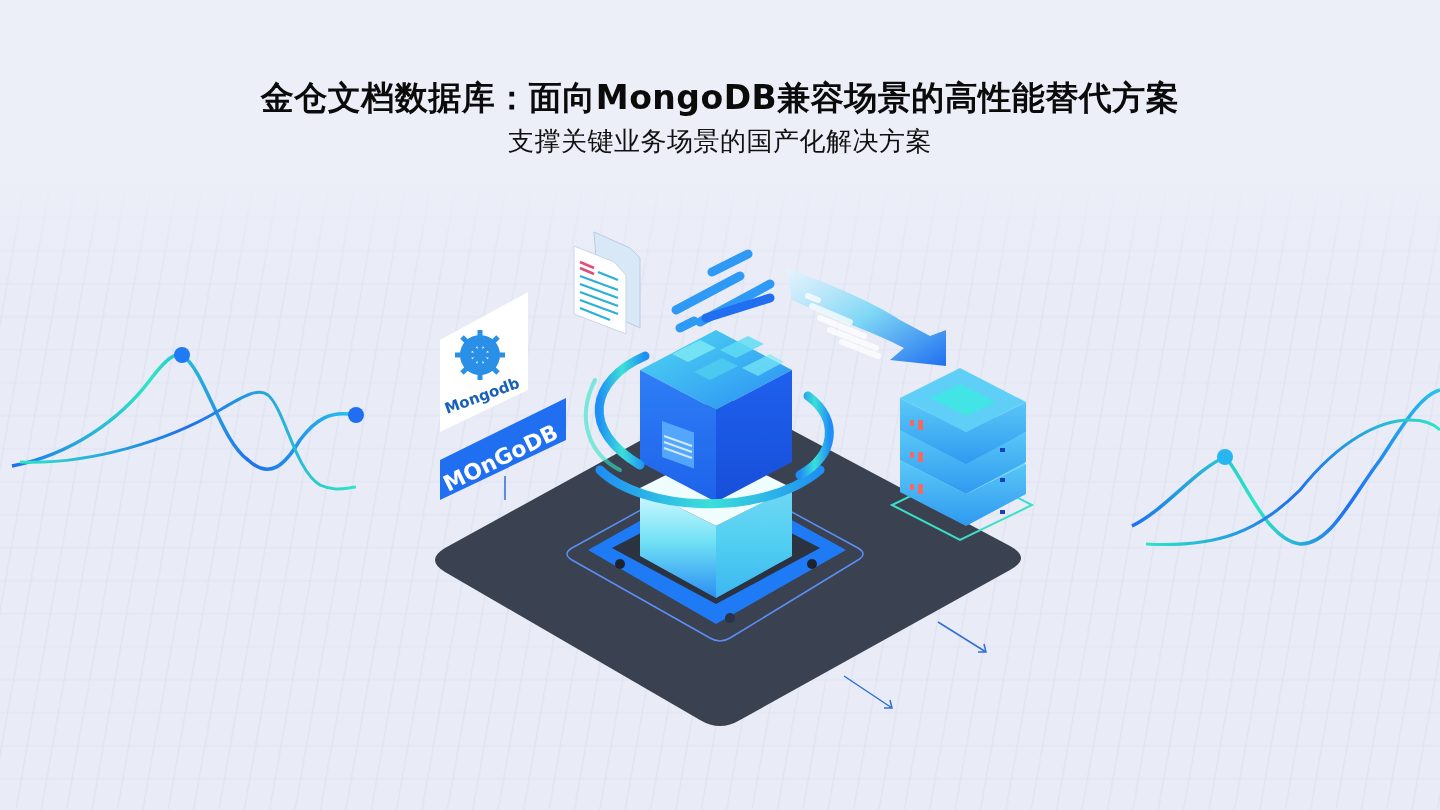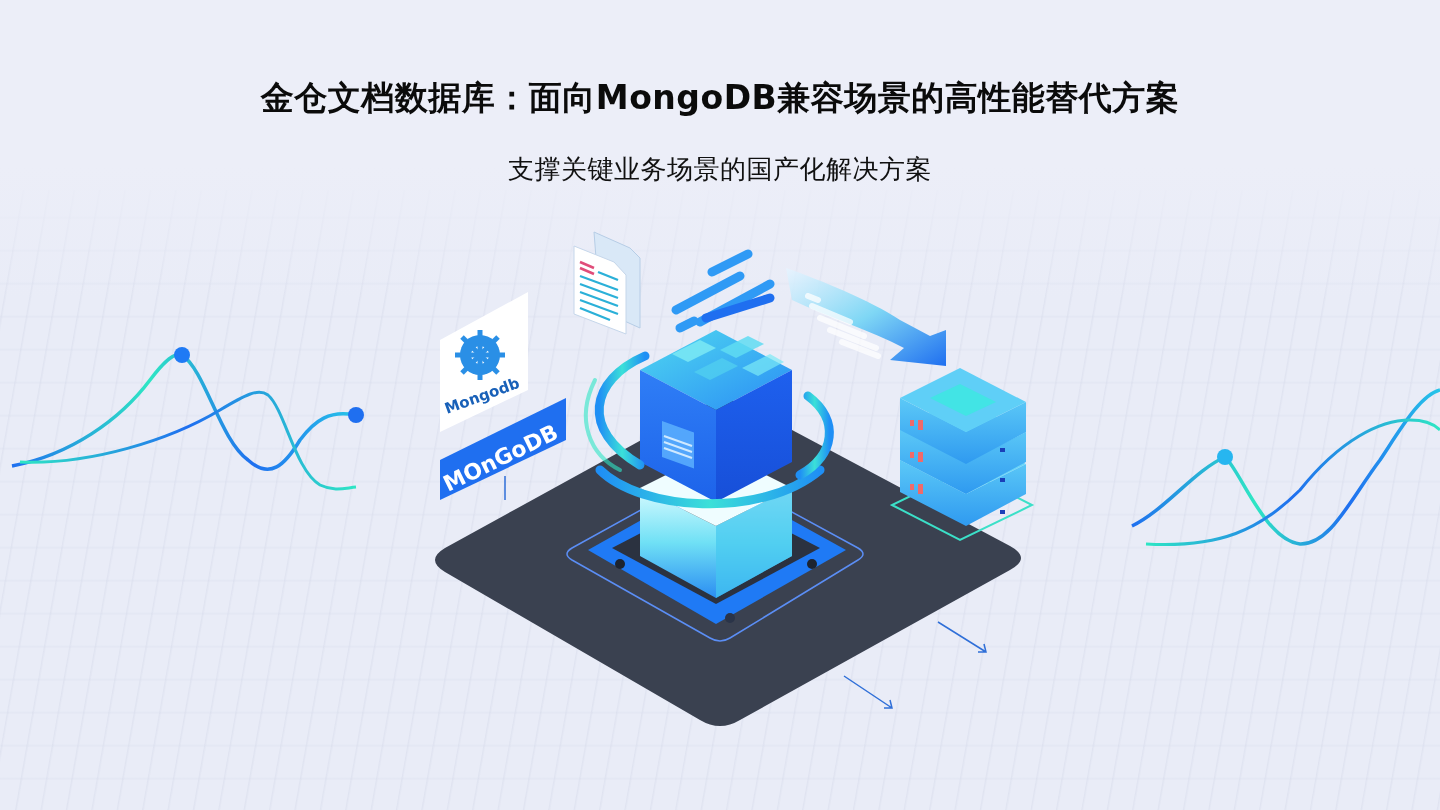--- a/index.html
+++ b/index.html
@@ -18,21 +18,21 @@
   .fade-top {
     position:absolute; left:0; top:0; width:1440px; height:300px;
     background:linear-gradient(#eceef8 0%, #eceef8 55%, rgba(236,238,248,0) 100%);
   }
   .title {
     position:absolute; left:0; top:76px; width:1440px; text-align:center;
     font-size:33px; font-weight:bold; color:#0b0b0b; letter-spacing:0.5px;
   }
   .subtitle {
     position:absolute; left:0; top:124px; width:1440px; text-align:center;
-    font-size:26px; color:#111; letter-spacing:0.5px;margin-top:28px;
+    font-size:26px; color:#111; letter-spacing:0.5px;
   }
   .illus { position:absolute; left:0; top:0; width:1440px; height:810px; }
 </style>
 </head>
 <body>
 
 <div class="bg-grid"></div>
 <div class="fade-top"></div>
 
 <h1 class="title" style="margin:0;">金仓文档数据库：面向MongoDB兼容场景的高性能替代方案</h1>

